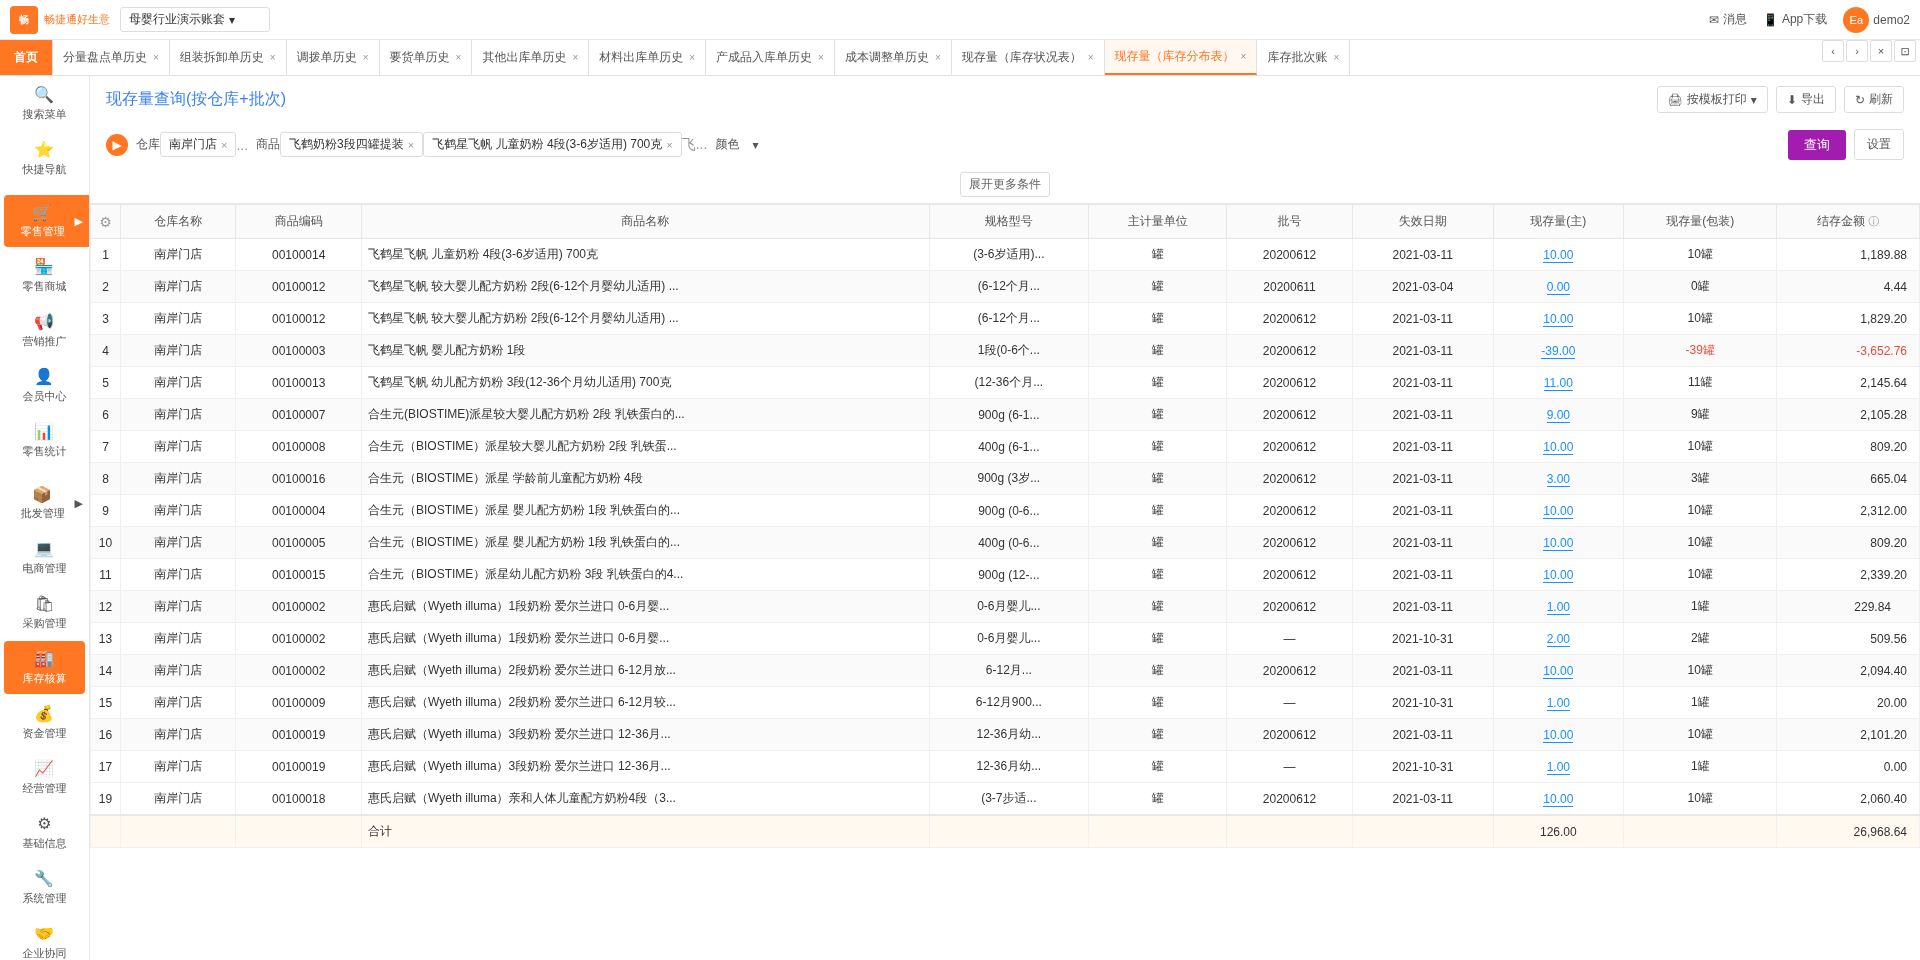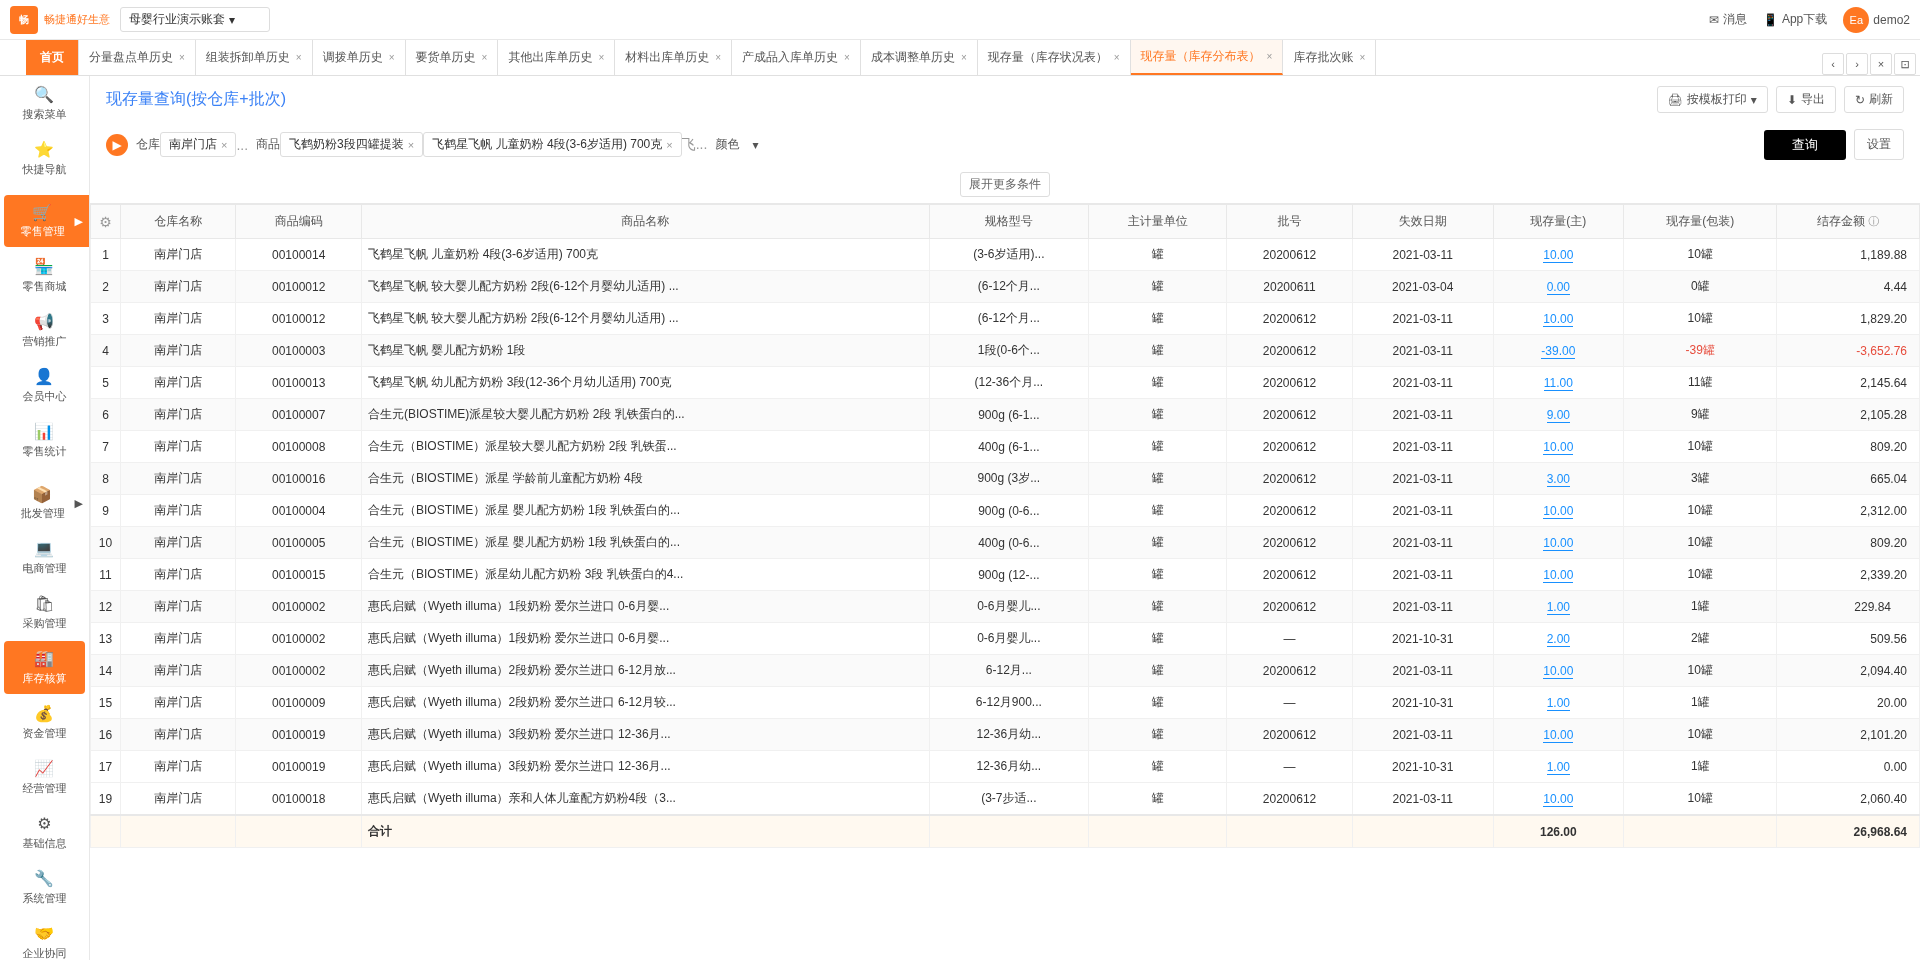--- a/index.html
+++ b/index.html
@@ -9,21 +9,21 @@
     .top-bar { display: flex; align-items: center; background: #fff; height: 40px; border-bottom: 1px solid #e8e8e8; padding: 0 10px; gap: 10px; }
     .logo-area { display: flex; align-items: center; gap: 6px; min-width: 90px; }
     .logo-icon { width: 28px; height: 28px; background: #ff7722; border-radius: 4px; display: flex; align-items: center; justify-content: center; color: #fff; font-size: 10px; font-weight: bold; }
     .logo-text { font-size: 11px; color: #ff7722; line-height: 1.2; }
     .workspace-selector { display: flex; align-items: center; border: 1px solid #ddd; border-radius: 3px; padding: 3px 8px; font-size: 12px; cursor: pointer; gap: 4px; min-width: 150px; }
     .top-actions { margin-left: auto; display: flex; align-items: center; gap: 16px; }
     .top-action-item { display: flex; align-items: center; gap: 4px; cursor: pointer; color: #555; font-size: 12px; }
     .user-avatar { width: 26px; height: 26px; border-radius: 50%; background: #ff7722; display: flex; align-items: center; justify-content: center; color: #fff; font-size: 11px; }
 
     
-    .tab-bar { display: flex; align-items: flex-end; background: #fff; height: 36px; border-bottom: 1px solid #e0e0e0; overflow: hidden; padding-left: 26px; }
+    .tab-bar { display: flex; align-items: flex-start; background: #fff; height: 36px; border-bottom: 1px solid #e0e0e0; overflow: hidden; }
     .tab-item { display: flex; align-items: center; padding: 0 10px; height: 100%; border-right: 1px solid #e0e0e0; cursor: pointer; white-space: nowrap; font-size: 12px; color: #555; gap: 4px; flex-shrink: 0; }
     .tab-item.active { background: #fff7f0; color: #ff7722; border-bottom: 2px solid #ff7722; }
     .tab-item .close-x { color: #999; font-size: 10px; margin-left: 2px; }
     .tab-home { background: #ff7722; color: #fff; font-weight: bold; padding: 0 14px; }
     .tab-nav-btns { display: flex; align-items: center; margin-left: auto; padding-right: 4px; gap: 2px; }
     .tab-nav-btn { width: 22px; height: 22px; display: flex; align-items: center; justify-content: center; cursor: pointer; border: 1px solid #ddd; border-radius: 2px; font-size: 11px; color: #555; }
 
     
     .main-layout { display: flex; height: calc(100vh - 76px); }
 
@@ -53,38 +53,38 @@
     .filter-tag { display: flex; align-items: center; gap: 4px; background: #fff; border: 1px solid #ddd; border-radius: 3px; padding: 3px 8px; font-size: 12px; color: #333; }
     .filter-tag .remove { color: #999; cursor: pointer; font-size: 11px; }
     .filter-more { color: #999; font-size: 14px; cursor: pointer; }
     .expand-btn { display: flex; align-items: center; gap: 3px; color: #666; font-size: 12px; cursor: pointer; border: 1px solid #ddd; border-radius: 3px; padding: 3px 8px; background: #fff; }
 
     
     .color-filter { display: flex; align-items: center; gap: 6px; }
     .color-arrow { width: 20px; height: 20px; display: flex; align-items: center; justify-content: center; cursor: pointer; color: #555; font-size: 12px; }
 
     
-    .btn-search { background: #000000; color: #fff; border: none; border-radius: 3px; padding: 6px 28px; cursor: pointer; font-size: 13px; }
+    .btn-search { background: #a21caf; color: #fff; border: none; border-radius: 3px; padding: 6px 16px; cursor: pointer; font-size: 13px; }
     .btn-settings { background: #fff; color: #555; border: 1px solid #ddd; border-radius: 3px; padding: 6px 12px; cursor: pointer; font-size: 12px; }
 
     
     .orange-arrow { width: 22px; height: 22px; background: #ff7722; border-radius: 50%; display: flex; align-items: center; justify-content: center; color: #fff; font-size: 12px; cursor: pointer; flex-shrink: 0; }
 
     
     .table-container { flex: 1; overflow: auto; padding: 0 0 0 0; background: #fff; }
     table { width: 100%; border-collapse: collapse; font-size: 12px; }
     thead tr { background: #fafafa; }
     th { border: 1px solid #e8e8e8; padding: 8px 6px; text-align: center; font-weight: normal; color: #555; white-space: nowrap; position: sticky; top: 0; background: #fafafa; z-index: 1; }
     td { border: 1px solid #f0f0f0; padding: 7px 6px; text-align: center; color: #333; white-space: nowrap; }
     .tr-even td { background: #fafafa; }
     .text-left { text-align: left; }
     .text-red { color: #e74c3c; }
     .link-style { color: #1890ff; cursor: pointer; border-bottom: 1px solid #1890ff; }
     .settings-icon { color: #999; font-size: 14px; cursor: pointer; }
-    .footer-row td { background: #fff9f0; font-weight: bold; border-top: 2px solid #e8e8e8; }
+    .footer-row td { background: #fff9f0; font-weight: normal; border-top: 2px solid #e8e8e8; }
     .info-icon { color: #999; font-size: 11px; cursor: pointer; }
 
     
     .table-container::-webkit-scrollbar { width: 6px; height: 6px; }
     .table-container::-webkit-scrollbar-track { background: #f1f1f1; }
     .table-container::-webkit-scrollbar-thumb { background: #ccc; border-radius: 3px; }
   </style>
 </head>
 <body>
 

